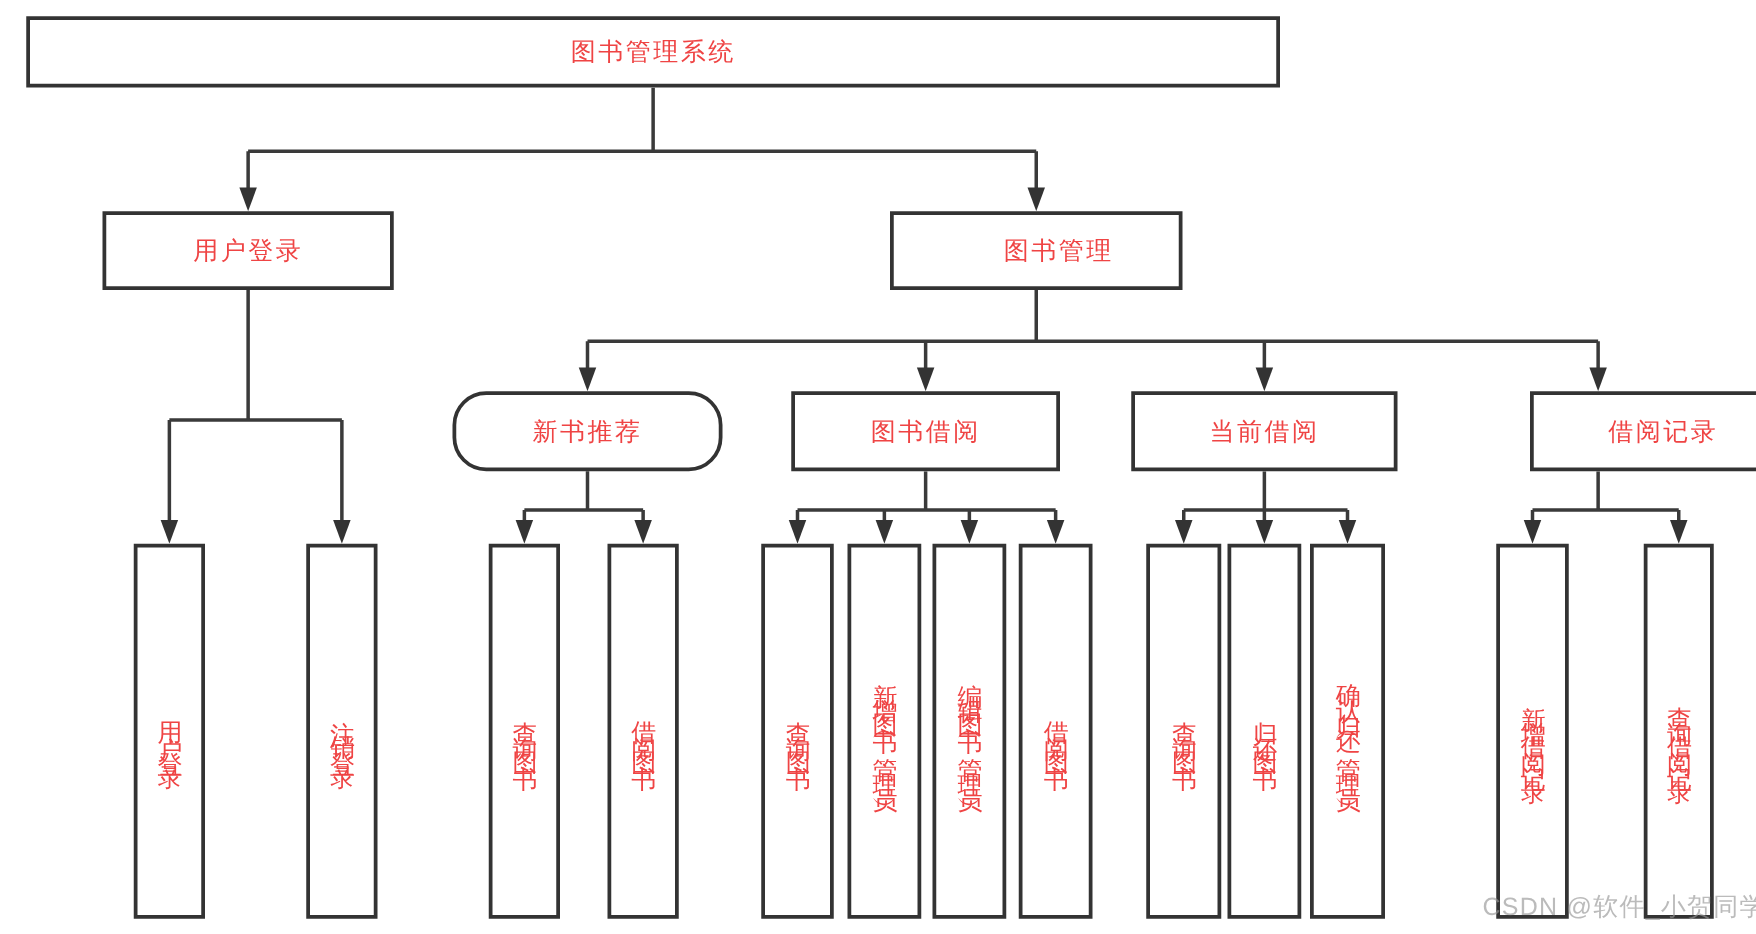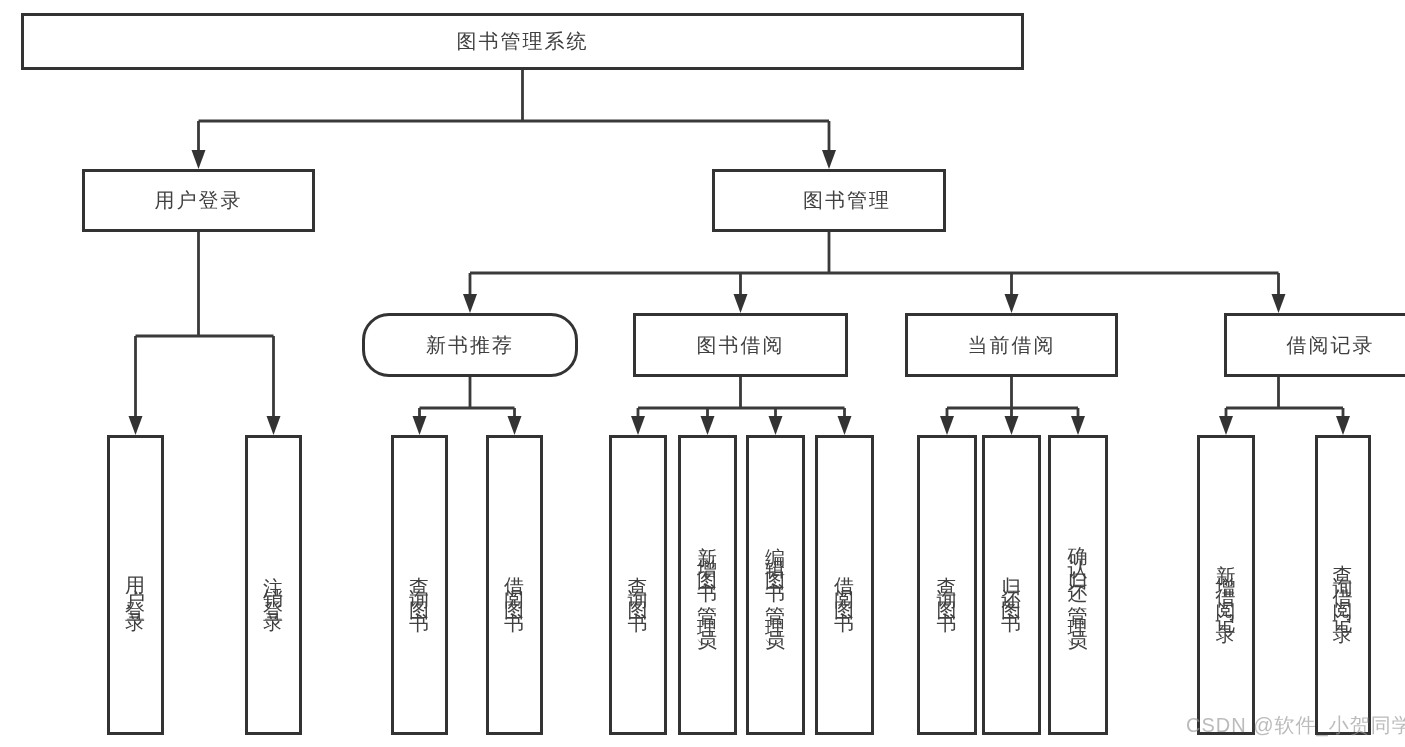--- a/index.html
+++ b/index.html
@@ -22,21 +22,21 @@
     height: 747px;
   }
   .box {
     position: absolute;
     box-sizing: border-box;
     background: #ffffff;
     border: 3px solid #333333;
     display: flex;
     align-items: center;
     justify-content: center;
-    color: #404040;
+    color: #ef4444;
   }
   .box.h span {
     font-size: 20px;
     letter-spacing: 2px;
     white-space: nowrap;
   }
   .box.v span {
     writing-mode: vertical-rl;
     text-orientation: mixed;
     font-size: 20px;

